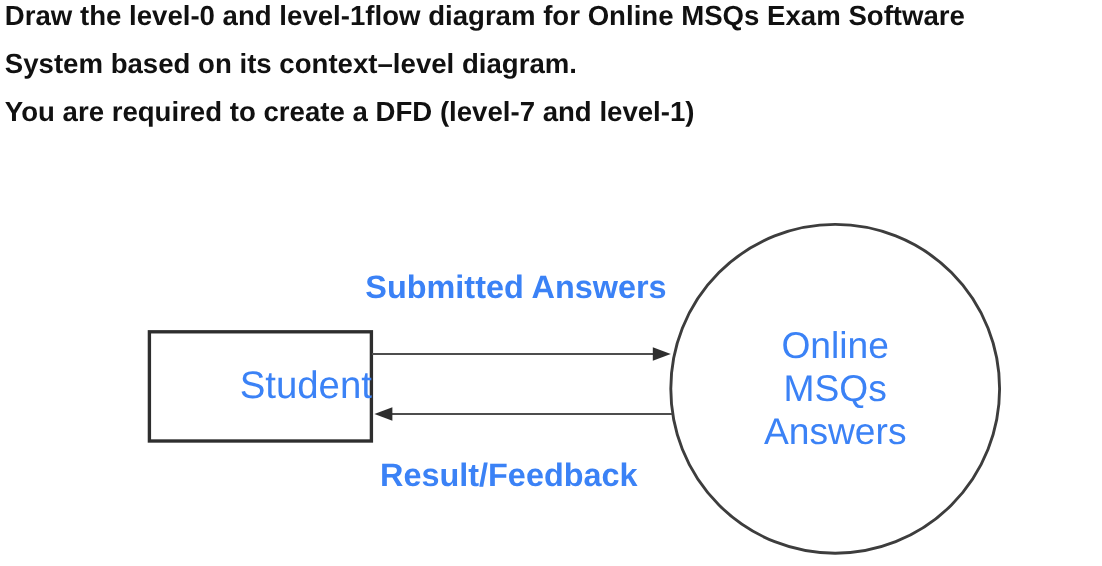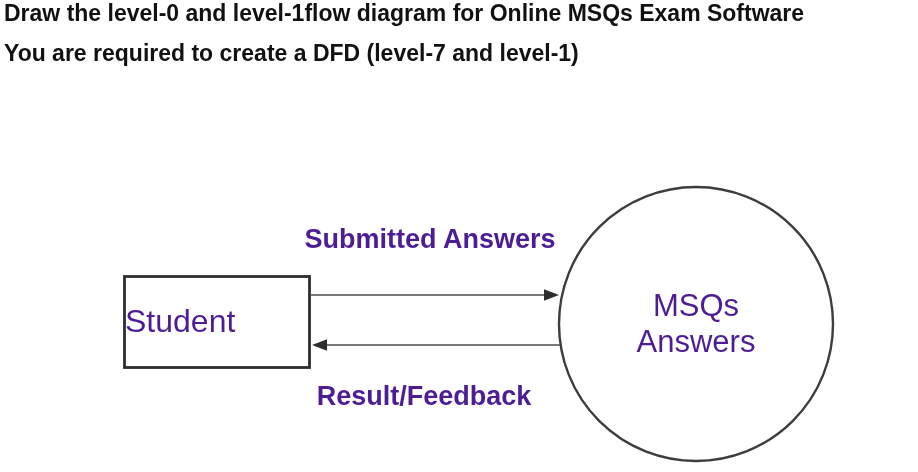--- a/index.html
+++ b/index.html
@@ -27,26 +27,26 @@
   }
   .diagram-svg {
     position: absolute;
     left: 0;
     top: 0;
     width: 918px;
     height: 472px;
   }
   .txt {
     position: absolute;
-    color: #4c1d95;
+    color: #3b82f6;
     font-family: "Liberation Sans", sans-serif;
   }
   .entity-label {
     left: 125px; top: 275px; width: 185px; height: 93px;
-    display: flex; align-items: center; justify-content: flex-start;
+    display: flex; align-items: center; justify-content: flex-end;
     font-size: 32px; font-weight: 400;
   }
   .process-label {
     left: 558px; top: 186px; width: 276px; height: 276px;
     display: flex; flex-direction: column;
     align-items: center; justify-content: center;
     font-size: 31px; line-height: 36px; font-weight: 400;
     text-align: center;
   }
   .flow-label {
@@ -56,20 +56,21 @@
   .flow-label-top { left: 295px; top: 224px; width: 270px; }
   .flow-label-bottom { left: 304px; top: 381px; width: 240px; }
 </style>
 </head>
 <body>
 
 <div class="canvas">
 
   <div class="heading">
     <div>Draw the level-0 and level-1flow diagram for Online MSQs Exam Software</div>
+    <div>System based on its context–level diagram.</div>
     <div>You are required to create a DFD (level-7 and level-1)</div>
   </div>
 
   <svg class="diagram-svg" viewBox="0 0 918 472" xmlns="http://www.w3.org/2000/svg" aria-hidden="true">
 
     <rect x="124.5" y="276.5" width="185" height="91" fill="#ffffff" stroke="#2e2e2e" stroke-width="2.8"></rect>
 
     <circle cx="696" cy="324" r="137" fill="#ffffff" stroke="#3d3d3d" stroke-width="2.4"></circle>
 
     <g>
@@ -81,20 +82,21 @@
       <line x1="560" y1="345" x2="326" y2="345" stroke="#4d4d4d" stroke-width="1.6"></line>
       <polygon points="312,345 327,339.3 327,350.7" fill="#2e2e2e"></polygon>
     </g>
   </svg>
 
   <div class="txt entity-label">
     <span>Student</span>
   </div>
 
   <div class="txt process-label">
+    <div>Online</div>
     <div>MSQs</div>
     <div>Answers</div>
   </div>
 
   <div class="txt flow-label flow-label-top">Submitted Answers</div>
 
   <div class="txt flow-label flow-label-bottom">Result/Feedback</div>
 
 </div>
 

